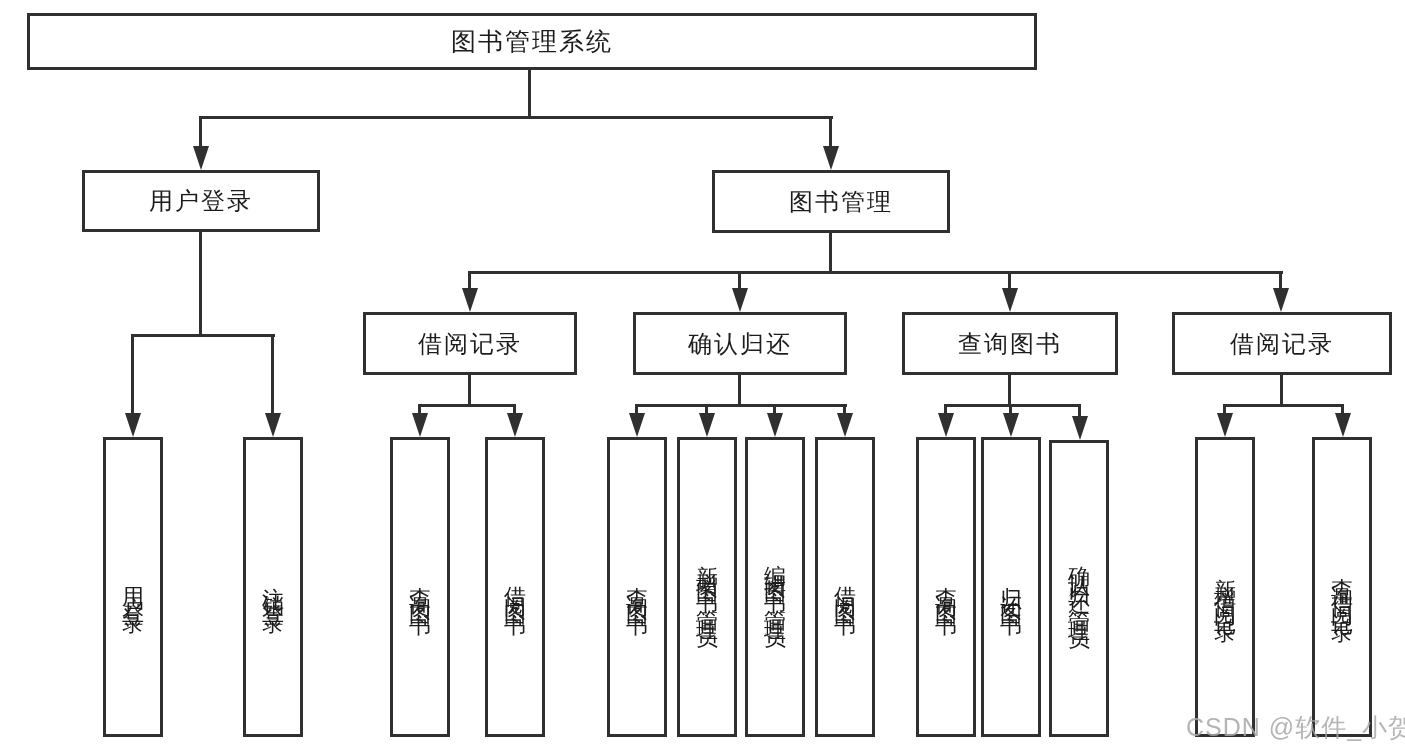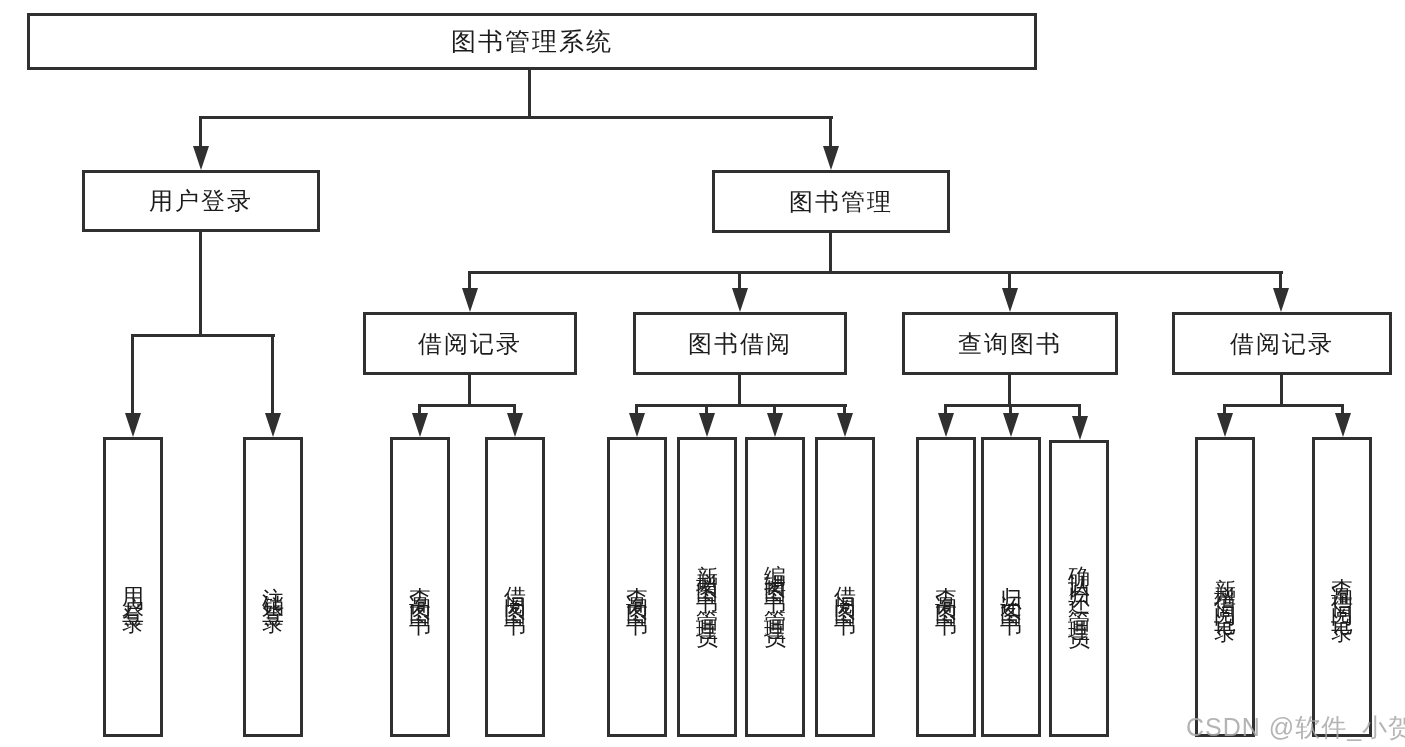--- a/index.html
+++ b/index.html
@@ -66,21 +66,21 @@
   <div class="arrow" style="left:732px;top:288px;"></div>
   <div class="line" style="left:1008px;top:271px;width:3px;height:20px;"></div>
   <div class="arrow" style="left:1002px;top:288px;"></div>
   <div class="line" style="left:1279px;top:271px;width:3px;height:20px;"></div>
   <div class="arrow" style="left:1273px;top:288px;"></div>
 
   <div class="box" style="left:363px;top:312px;width:214px;height:63px;">
     <span class="hlabel">借阅记录</span>
   </div>
   <div class="box" style="left:633px;top:312px;width:214px;height:63px;">
-    <span class="hlabel">图书借阅</span>
+    <span class="hlabel">确认归还</span>
   </div>
   <div class="box" style="left:902px;top:312px;width:216px;height:63px;">
     <span class="hlabel">查询图书</span>
   </div>
   <div class="box" style="left:1172px;top:312px;width:220px;height:63px;">
     <span class="hlabel">借阅记录</span>
   </div>
 
   <div class="line" style="left:468px;top:375px;width:3px;height:32px;"></div>
   <div class="line" style="left:418px;top:404px;width:98px;height:3px;"></div>

